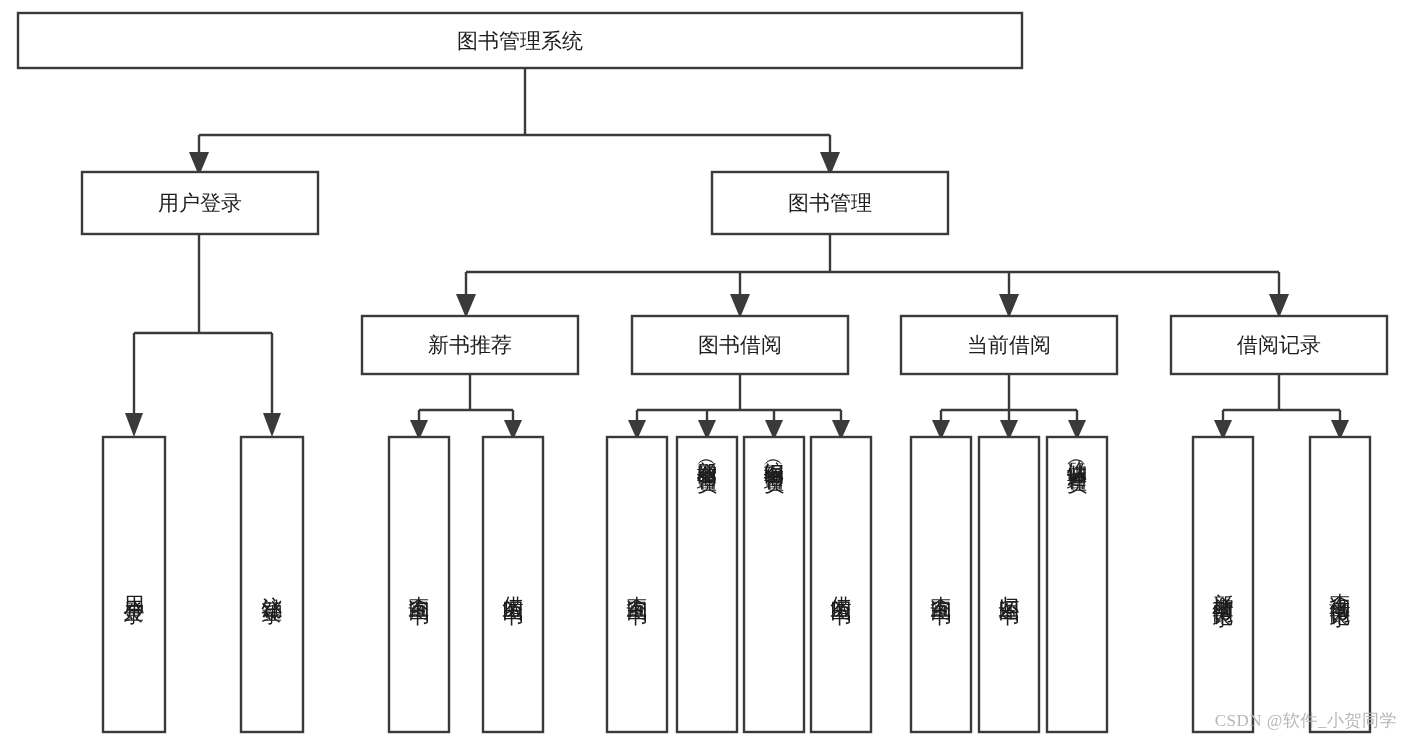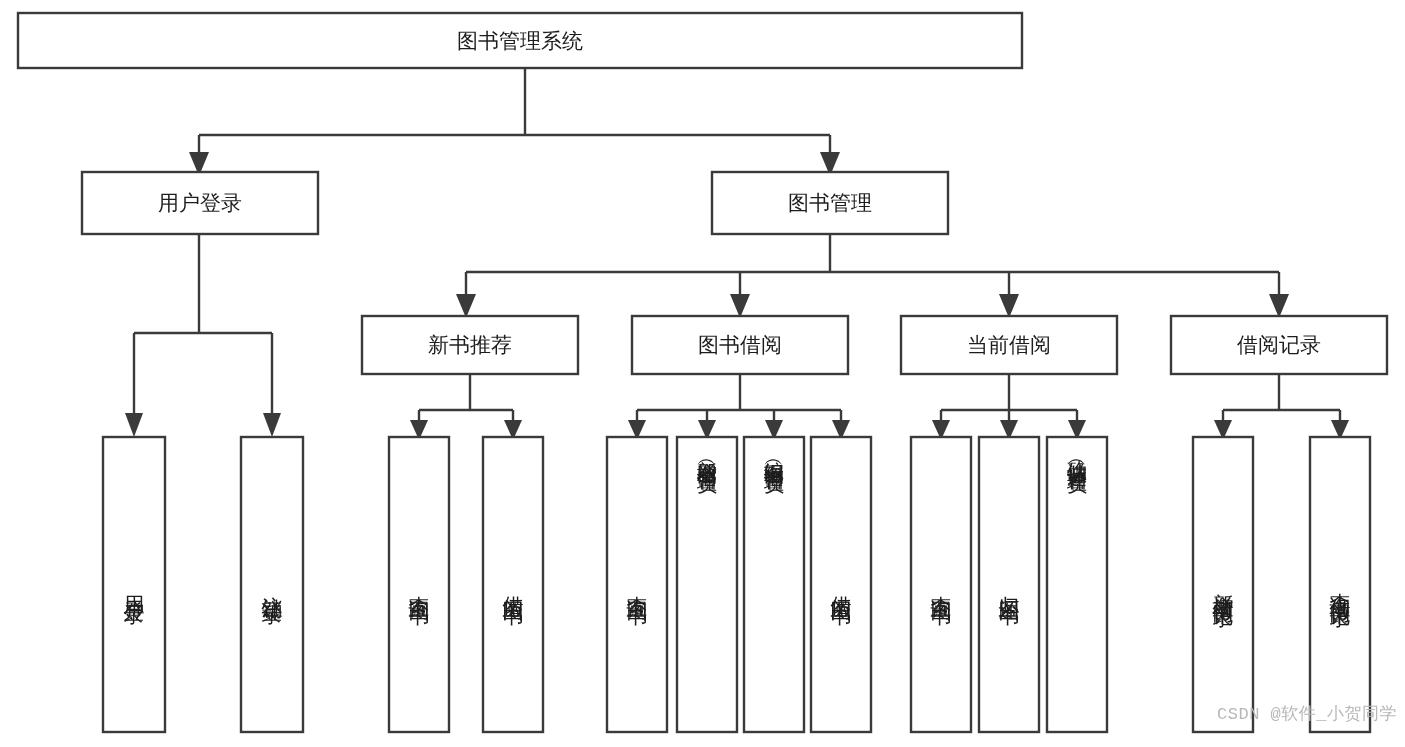--- a/index.html
+++ b/index.html
@@ -53,22 +53,22 @@
     font-size: 21px;
     fill: #1d1d1d;
     writing-mode: vertical-rl;
     text-orientation: upright;
     letter-spacing: 2px;
     white-space: pre;
   }
   .watermark-text {
     position: absolute;
     right: 8px;
-    bottom: 22px;
-    font-family: Liberation Mono, monospace;
+    bottom: 15px;
+    font-family: Liberation Serif, serif;
     font-size: 17px;
     color: #b7b7b7;
     letter-spacing: 0.5px;
     white-space: nowrap;
     pointer-events: none;
   }
 </style>
 </head>
 <body>
 

